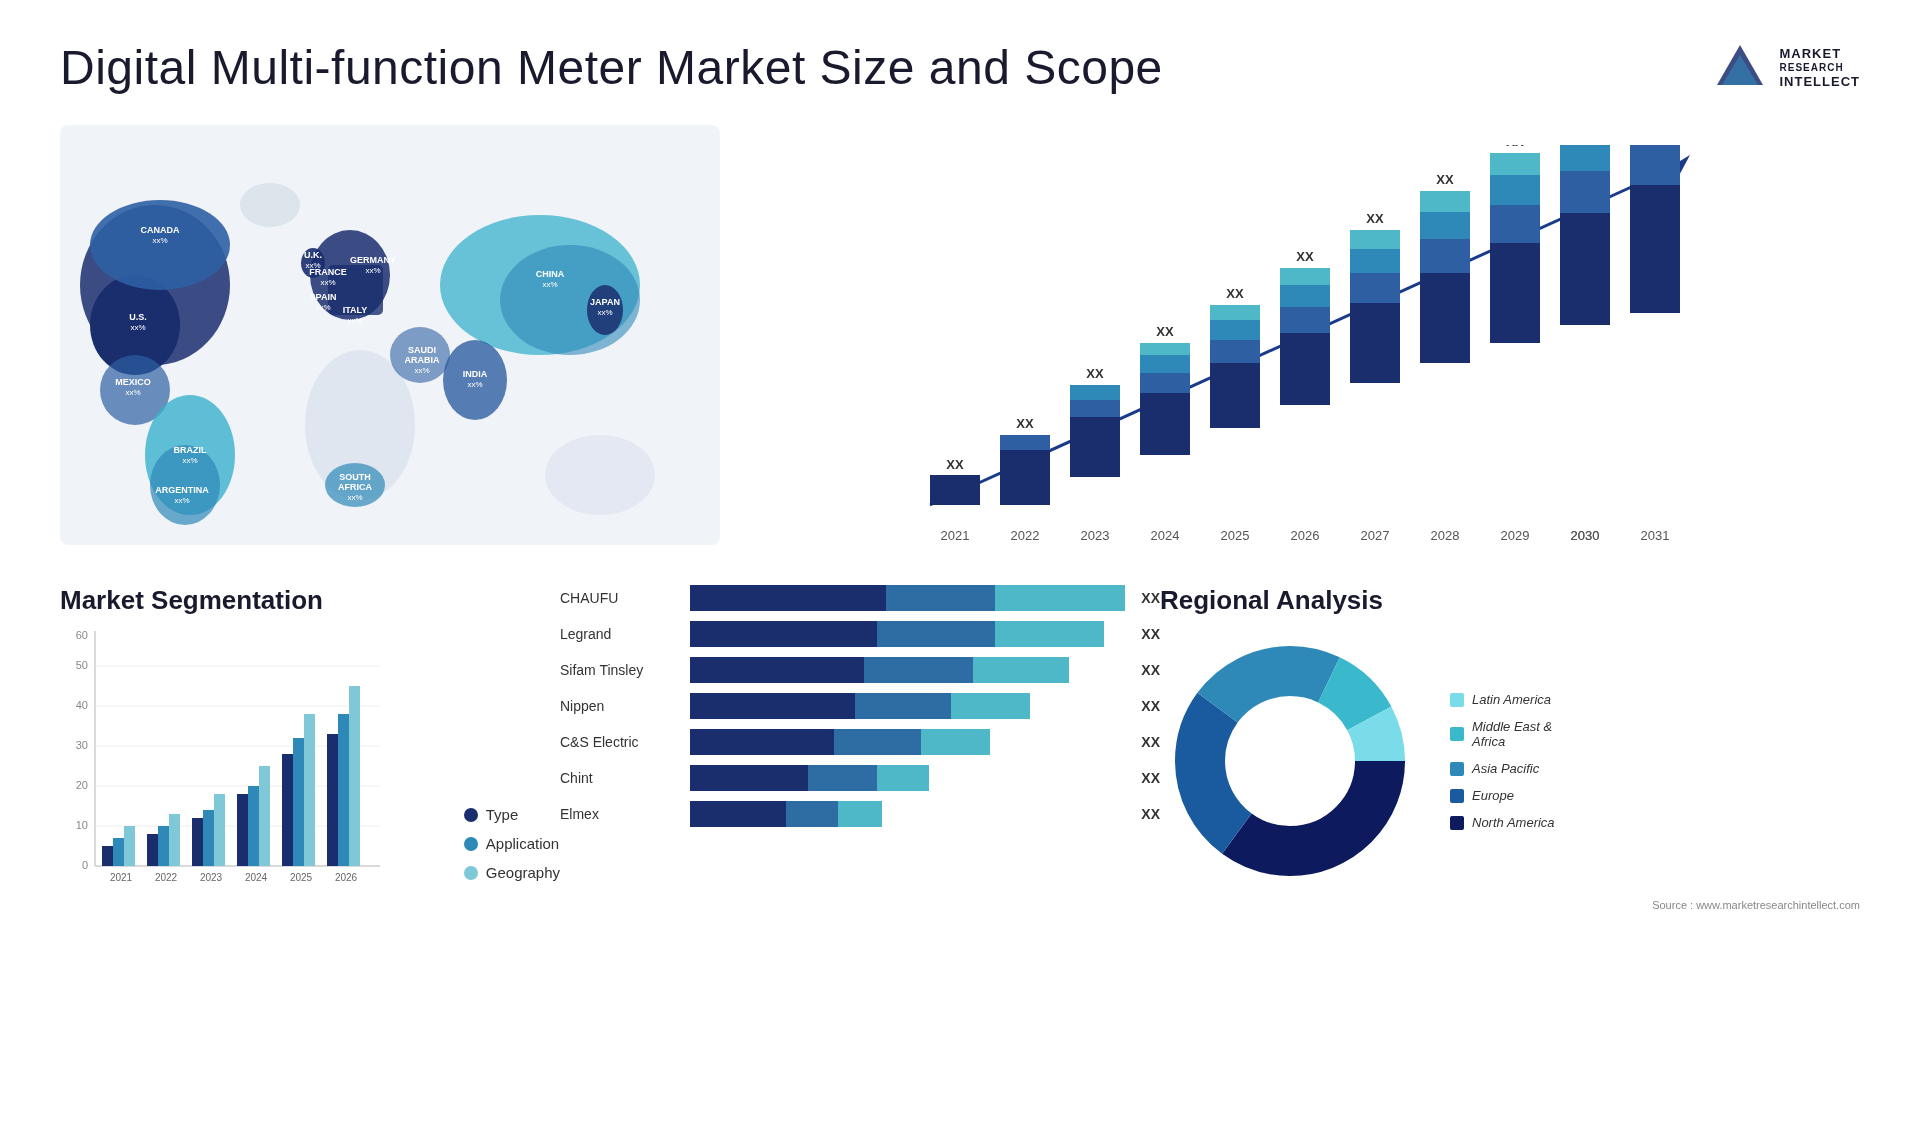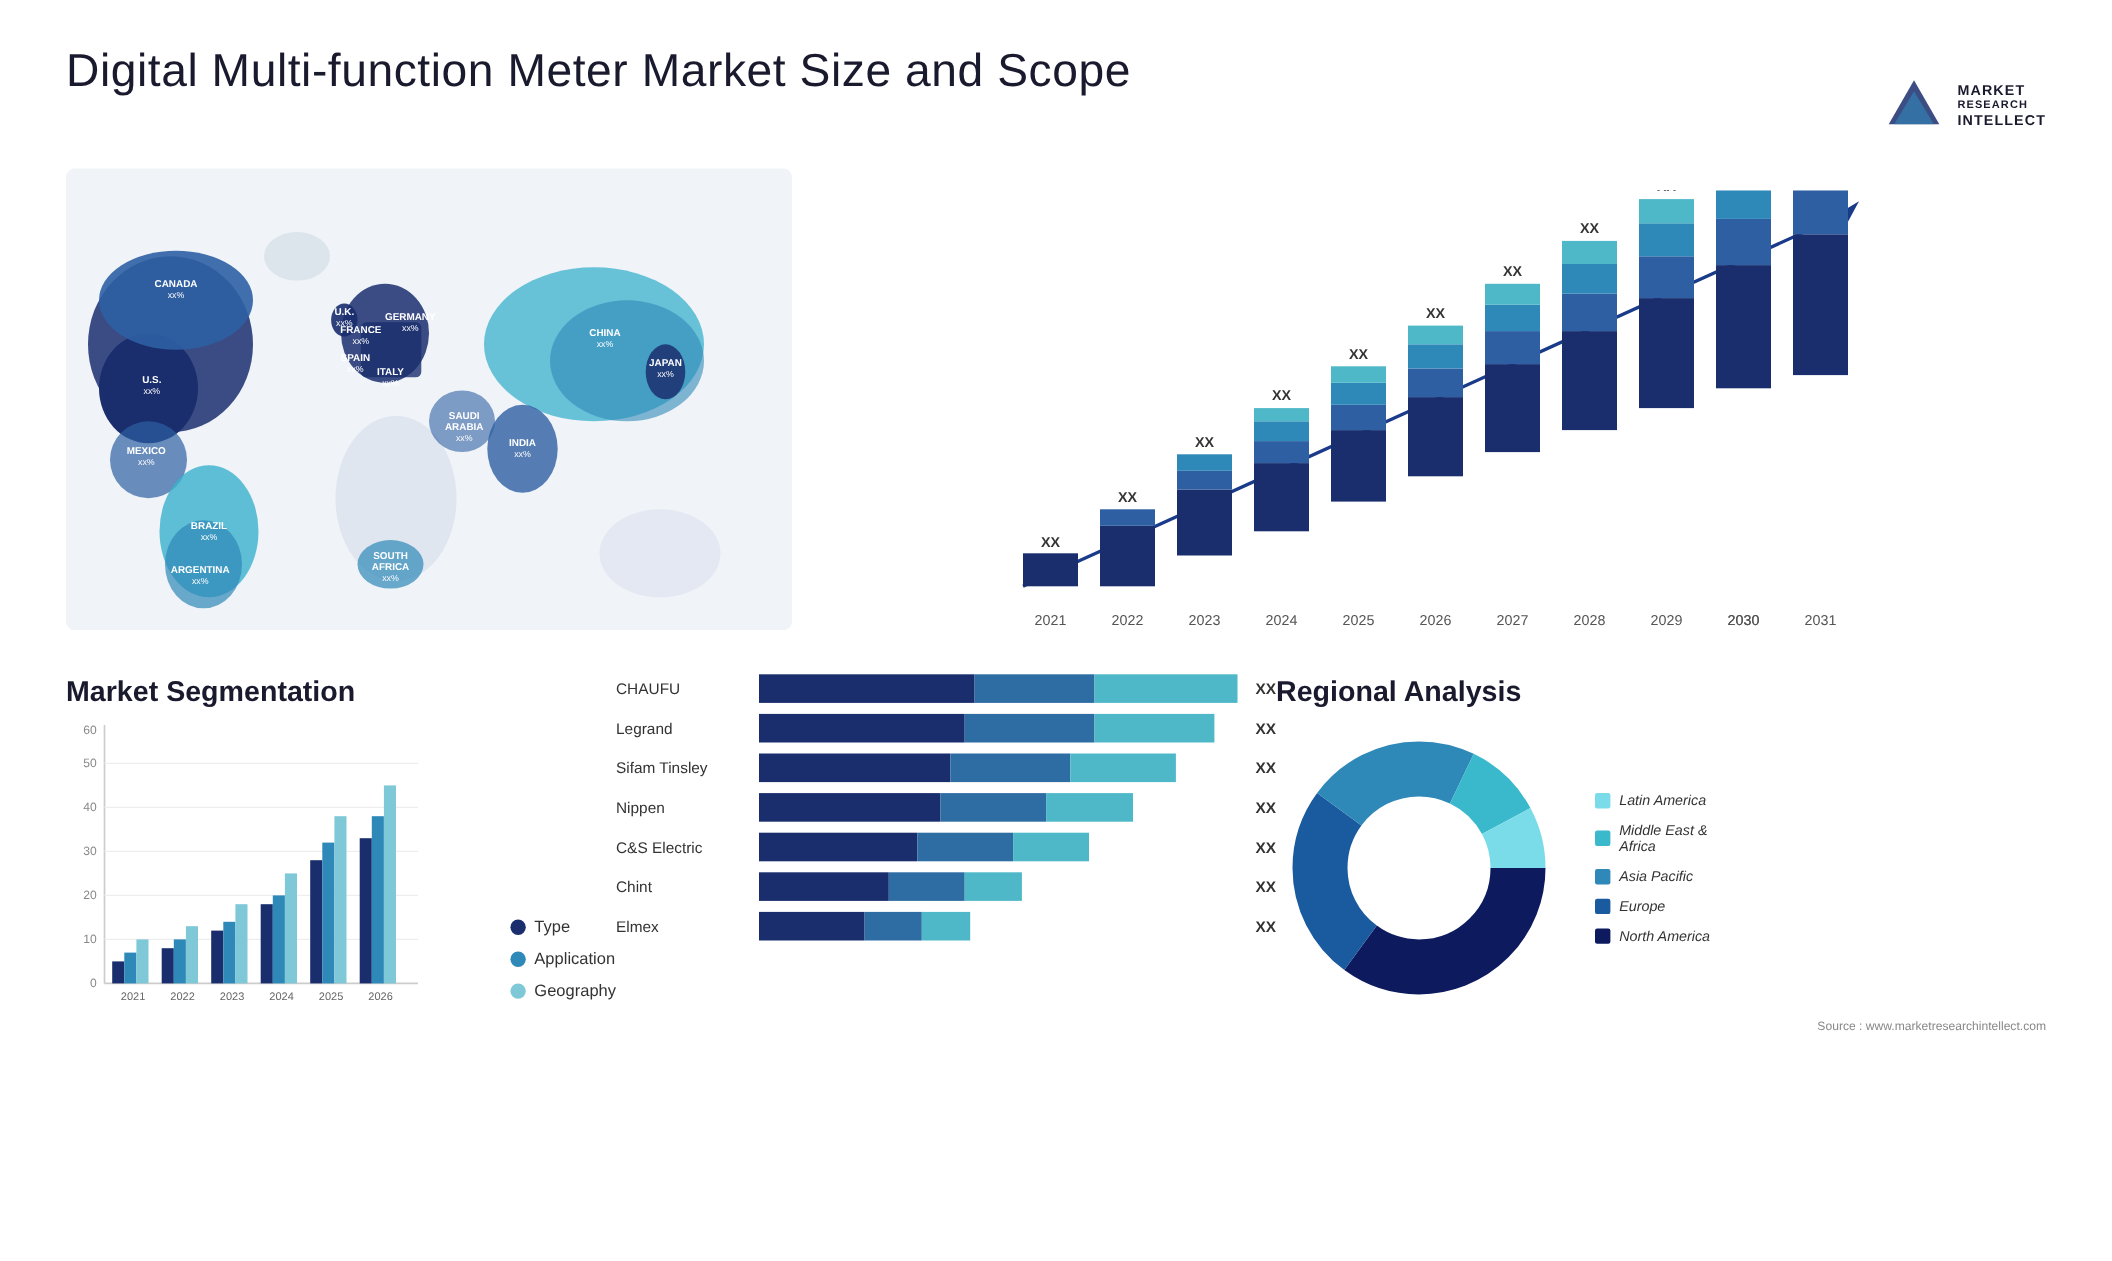--- a/index.html
+++ b/index.html
@@ -22,31 +22,30 @@
 
     
     .header {
       display: flex;
       justify-content: space-between;
       align-items: flex-start;
       margin-bottom: 30px;
     }
 
     .page-title {
-      font-size: 42px;
+      font-size: 48px;
       font-weight: 400;
       color: #1a1a2e;
       letter-spacing: 0.5px;
     }
 
     .logo-area {
       display: flex;
       align-items: center;
       gap: 12px;
-      margin-top: 28px;
     }
 
     .logo-text {
       display: flex;
       flex-direction: column;
       line-height: 1.2;
     }
 
     .logo-market { font-size: 13px; font-weight: 700; color: #1a1a2e; letter-spacing: 1px; }
     .logo-research { font-size: 10px; font-weight: 700; color: #1a1a2e; letter-spacing: 1px; }

